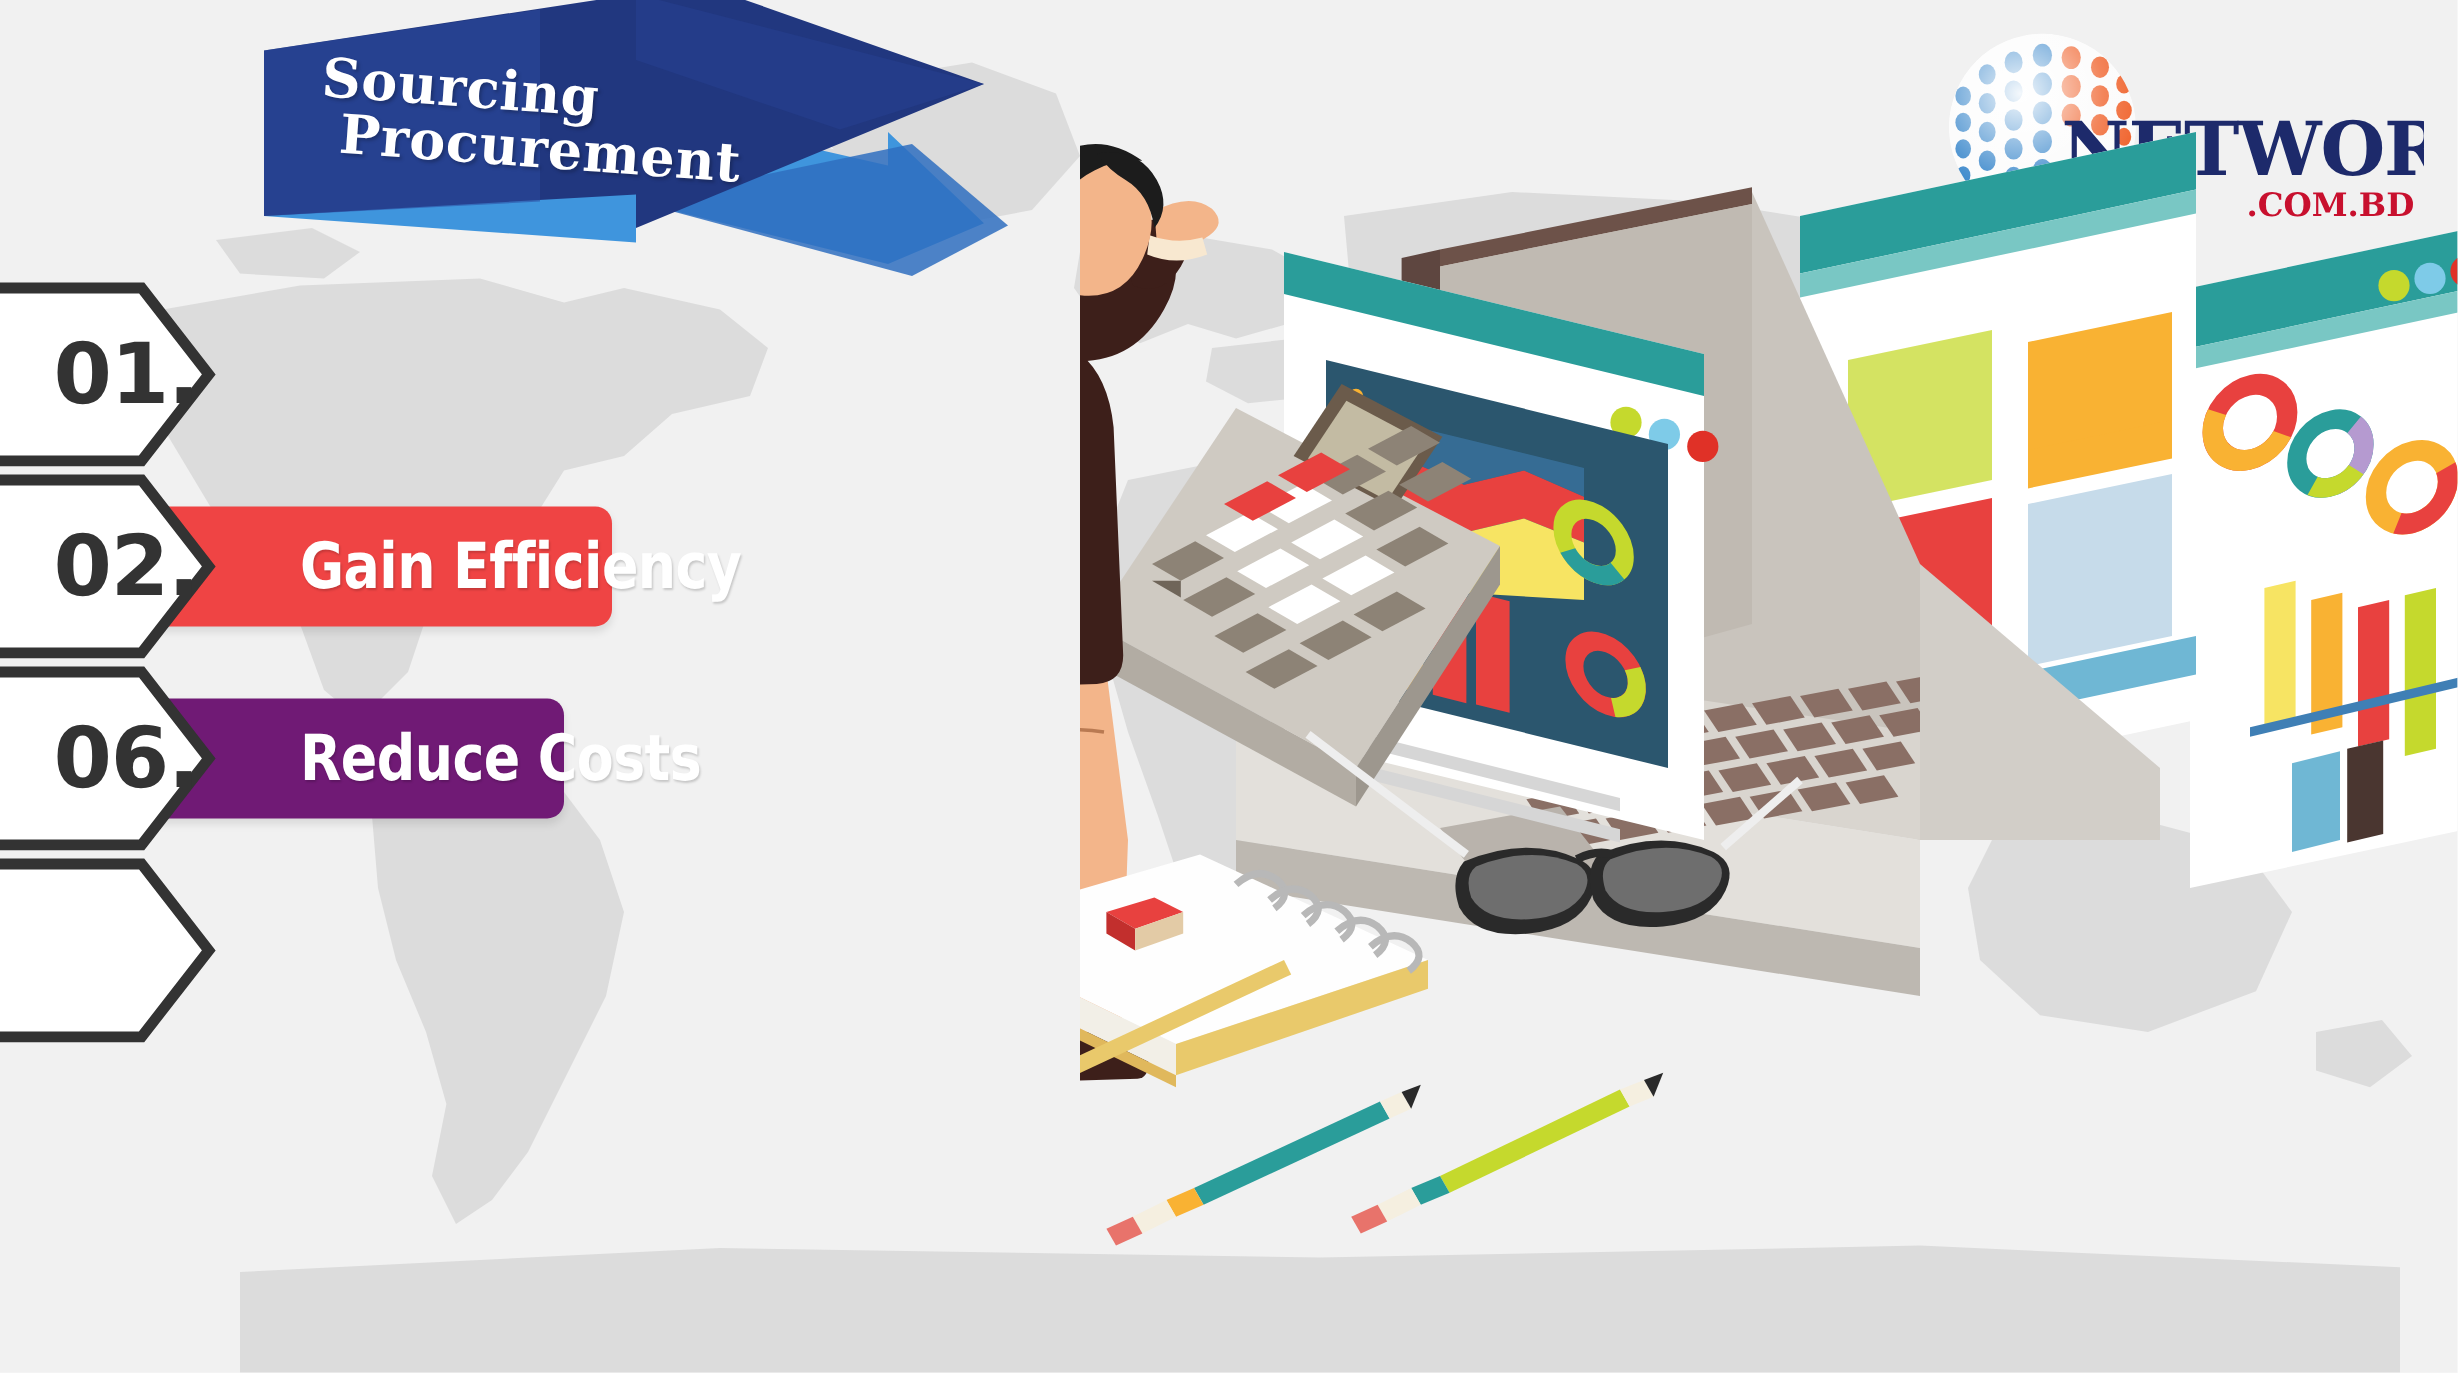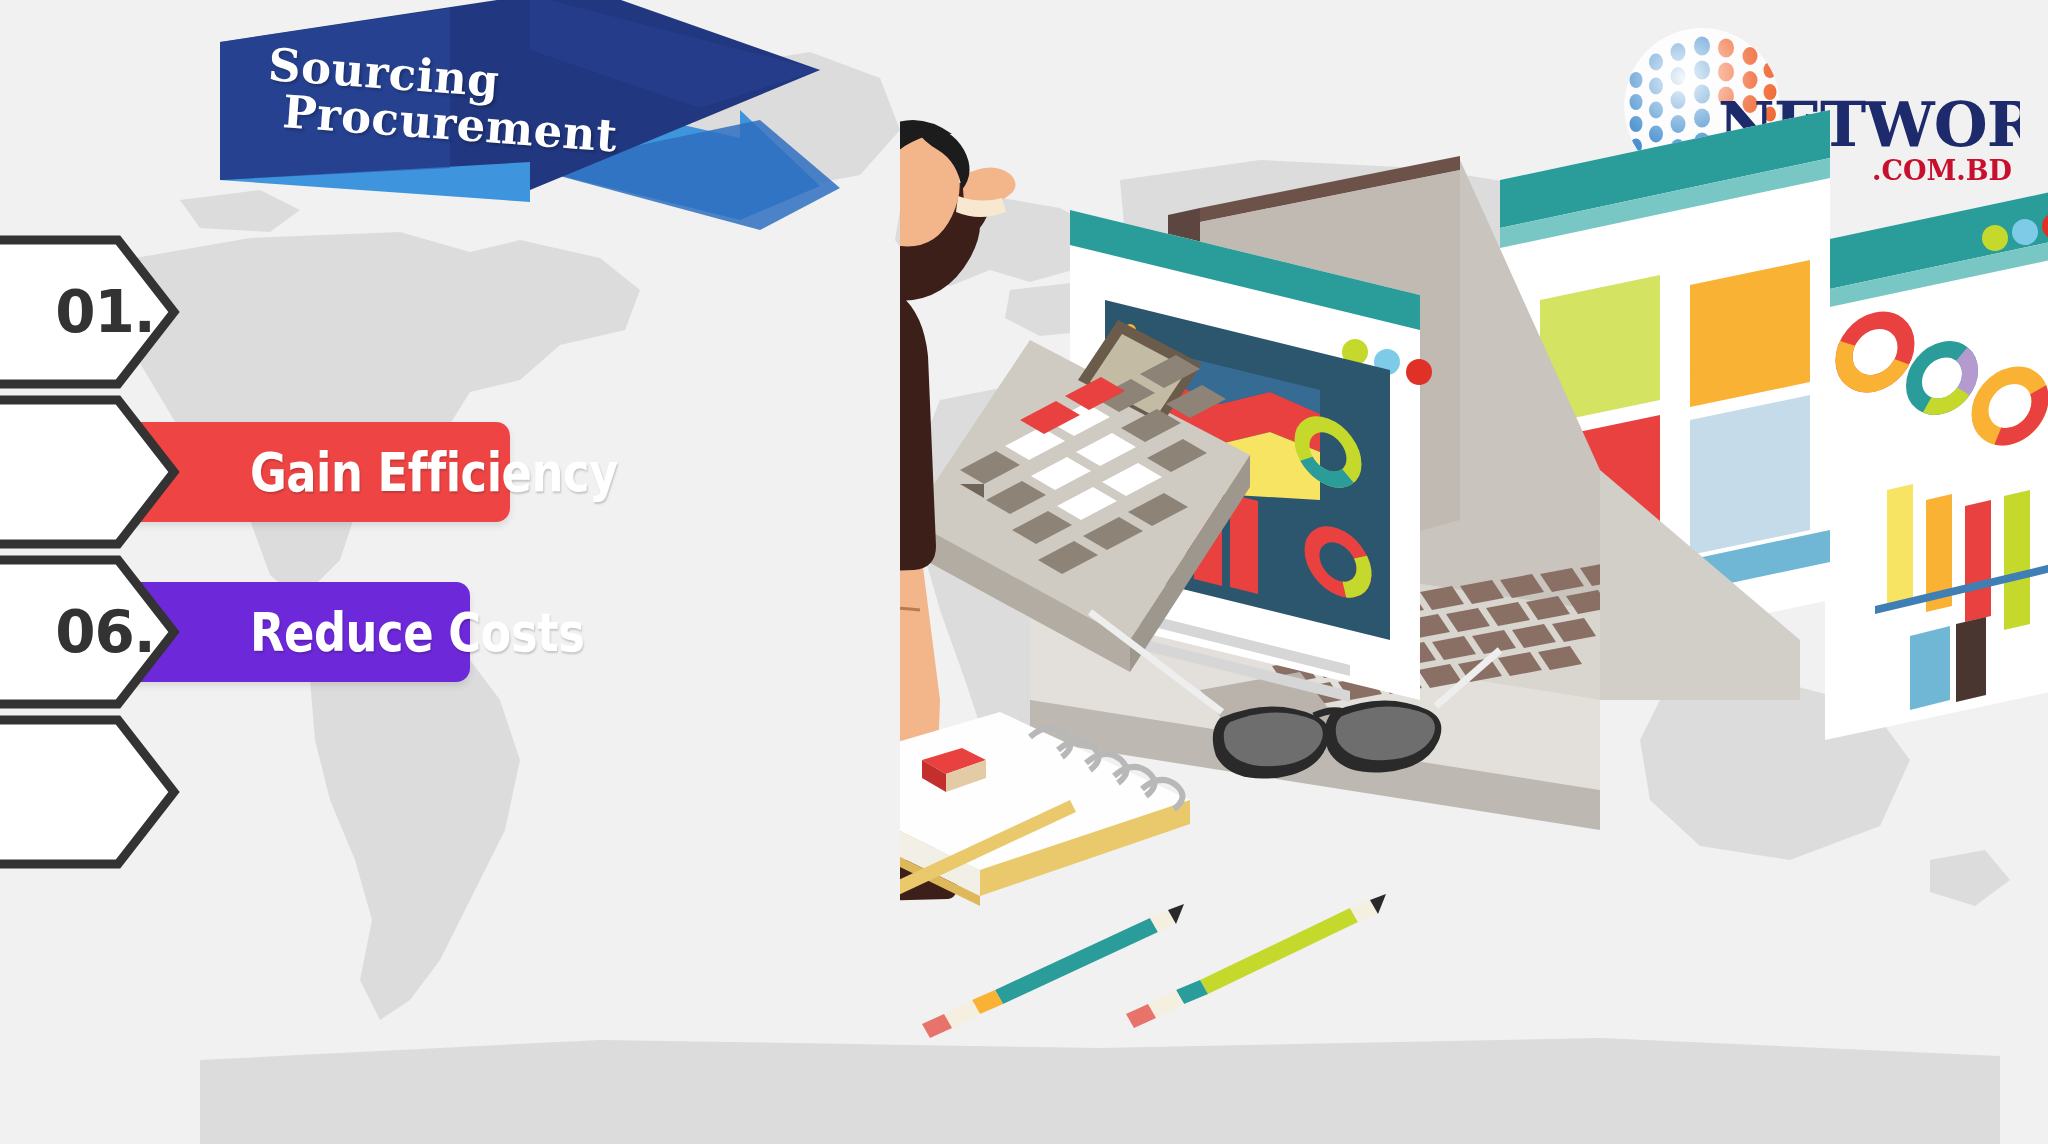--- a/index.html
+++ b/index.html
@@ -27,21 +27,21 @@
   .logo svg{width:100%;height:100%;}
 
   
   .list{position:absolute;left:0;top:232px;width:900px;}
   .row{position:relative;height:160px;}
   .badge{position:absolute;left:-40px;top:0;width:300px;height:160px;z-index:3;}
   .badge svg{width:100%;height:100%;display:block;}
   .badge-num{position:absolute;left:0px;top:0;width:210px;height:160px;
       display:flex;align-items:center;justify-content:center;
       font-family:"DejaVu Sans","Liberation Sans",sans-serif;
-      font-weight:700;font-size:58px;color:#333333;letter-spacing:-1px;z-index:4;}
+      font-weight:700;font-size:70px;color:#333333;letter-spacing:-1px;z-index:4;}
   .bar{position:absolute;top:30px;height:100px;left:110px;
       background:#3f55a5;border-radius:0 14px 14px 0;z-index:2;
       display:flex;align-items:center;
       box-shadow:0 4px 7px rgba(0,0,0,.10);}
   .bar-label{color:#ffffff;font-family:"DejaVu Sans Condensed","DejaVu Sans","Liberation Sans",sans-serif;
       font-weight:700;font-size:53px;letter-spacing:-.5px;
       margin-left:140px;white-space:nowrap;
       text-shadow:1px 2px 2px rgba(0,0,0,.18);transform:scaleX(.94);transform-origin:left center;}
 
   
@@ -211,24 +211,25 @@
     <div class="row">
       <div class="bar" style="width: 400px; background: #ef4444;">
         <span class="bar-label">Gain Efficiency</span>
       </div>
       <div class="badge">
         <svg viewBox="0 0 300 160" preserveAspectRatio="none">
           <polygon points="0,8 158,8 214,80 158,152 0,152" fill="#ffffff"></polygon>
           <polyline points="0,8 158,8 214,80 158,152 0,152" fill="none" stroke="#333333" stroke-width="9" stroke-linejoin="miter"></polyline>
         </svg>
       </div>
+      <div class="badge-num" style="color: rgb(51, 51, 51);">02.</div>
     </div>
 
     <div class="row">
-      <div class="bar" style="width: 360px; background: #6d28d9;">
+      <div class="bar" style="width: 360px; background: #701a75;">
         <span class="bar-label">Reduce Costs</span>
       </div>
       <div class="badge">
         <svg viewBox="0 0 300 160" preserveAspectRatio="none">
           <polygon points="0,8 158,8 214,80 158,152 0,152" fill="#ffffff"></polygon>
           <polyline points="0,8 158,8 214,80 158,152 0,152" fill="none" stroke="#333333" stroke-width="9" stroke-linejoin="miter"></polyline>
         </svg>
       </div>
       <div class="badge-num" style="color: rgb(51, 51, 51);">06.</div>
     </div>

